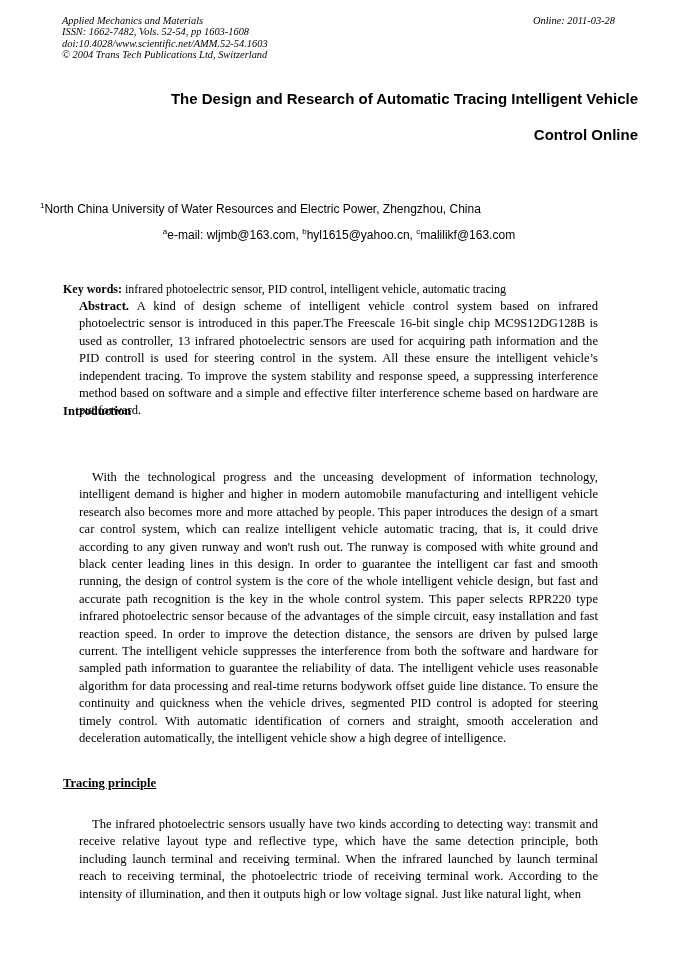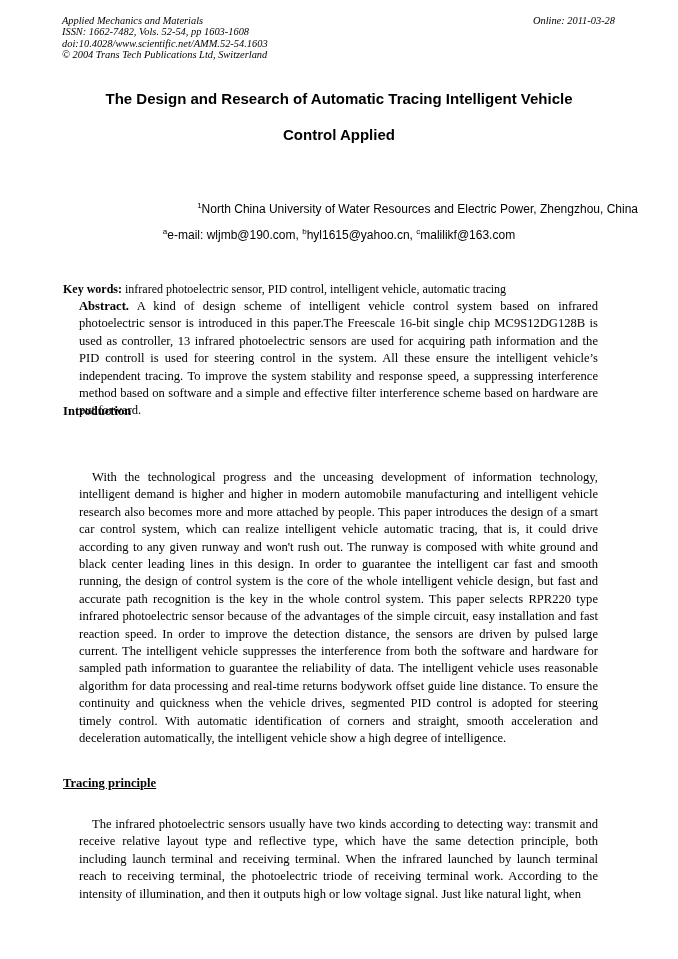--- a/index.html
+++ b/index.html
@@ -9,32 +9,32 @@
     position: absolute; left: 62px; top: 15px;
     font-family: "Liberation Serif", serif; font-style: italic;
     font-size: 10.4px; line-height: 11.4px;
   }
   .hdr-right {
     position: absolute; right: 63px; top: 15px;
     font-family: "Liberation Serif", serif; font-style: italic;
     font-size: 10.4px; line-height: 11.4px;
   }
   .title {
-    position: absolute; left: 40px; width: 598px; text-align: center;
+    position: absolute; left: 40px; width: 598px; text-align: right;
     font-family: "Liberation Sans", sans-serif; font-weight: bold;
     font-size: 15px;
   }
   .title.l1 { top: 90px; }
   .title.l2 { top: 126px; }
   .authors {
     position: absolute; left: 40px; width: 598px; top: 165px; text-align: center;
     font-family: "Liberation Sans", sans-serif; font-size: 15px;
   }
   .affil {
-    position: absolute; left: 40px; width: 598px; top: 202px; text-align: right;
+    position: absolute; left: 40px; width: 598px; top: 202px; text-align: left;
     font-family: "Liberation Sans", sans-serif; font-size: 12px;
   }
   .emails {
     position: absolute; left: 40px; width: 598px; top: 228px; text-align: center;
     font-family: "Liberation Sans", sans-serif; font-size: 12px;
   }
   sup { font-size: 8px; vertical-align: 5px; line-height: 0; }
   .keywords {
     position: absolute; left: 63px; top: 282px; width: 560px;
     font-family: Liberation Serif, serif; font-size: 12px;
@@ -64,29 +64,29 @@
 
   <div class="hdr-left">
     <div>Applied Mechanics and Materials</div>
     <div>ISSN: 1662-7482, Vols. 52-54, pp 1603-1608</div>
     <div>doi:10.4028/www.scientific.net/AMM.52-54.1603</div>
     <div>© 2004 Trans Tech Publications Ltd, Switzerland</div>
   </div>
   <div class="hdr-right">Online: 2011-03-28</div>
 
   <div class="title l1">The Design and Research of Automatic Tracing Intelligent Vehicle</div>
-  <div class="title l2">Control Applied</div>
+  <div class="title l2">Control Online</div>
 
 
   <div class="affil">
     <sup>1</sup><span>North China University of Water Resources and Electric Power, Zhengzhou, China</span>
   </div>
 
   <div class="emails">
-    <sup>a</sup><span>e-mail: wljmb@190.com, </span><sup>b</sup><span>hyl1615@yahoo.cn, </span><sup>c</sup><span>malilikf@163.com</span>
+    <sup>a</sup><span>e-mail: wljmb@163.com, </span><sup>b</sup><span>hyl1615@yahoo.cn, </span><sup>c</sup><span>malilikf@163.com</span>
   </div>
 
   <div class="keywords">
     <b>Key words:</b><span> infrared photoelectric sensor, PID control, intelligent vehicle, automatic tracing</span>
   </div>
 
   <div class="body-text abstract">
     <p><b>Abstract.</b><span> A kind of design scheme of intelligent vehicle control system based on infrared photoelectric sensor is introduced in this paper.The Freescale 16-bit single chip MC9S12DG128B is used as controller, 13 infrared photoelectric sensors are used for acquiring path information and the PID controll is used for steering control in the system. All these ensure the intelligent vehicle’s independent tracing. To improve the system stability and response speed, a suppressing interference method based on software and a simple and effective filter interference scheme based on hardware are put forward.</span></p>
   </div>
 

